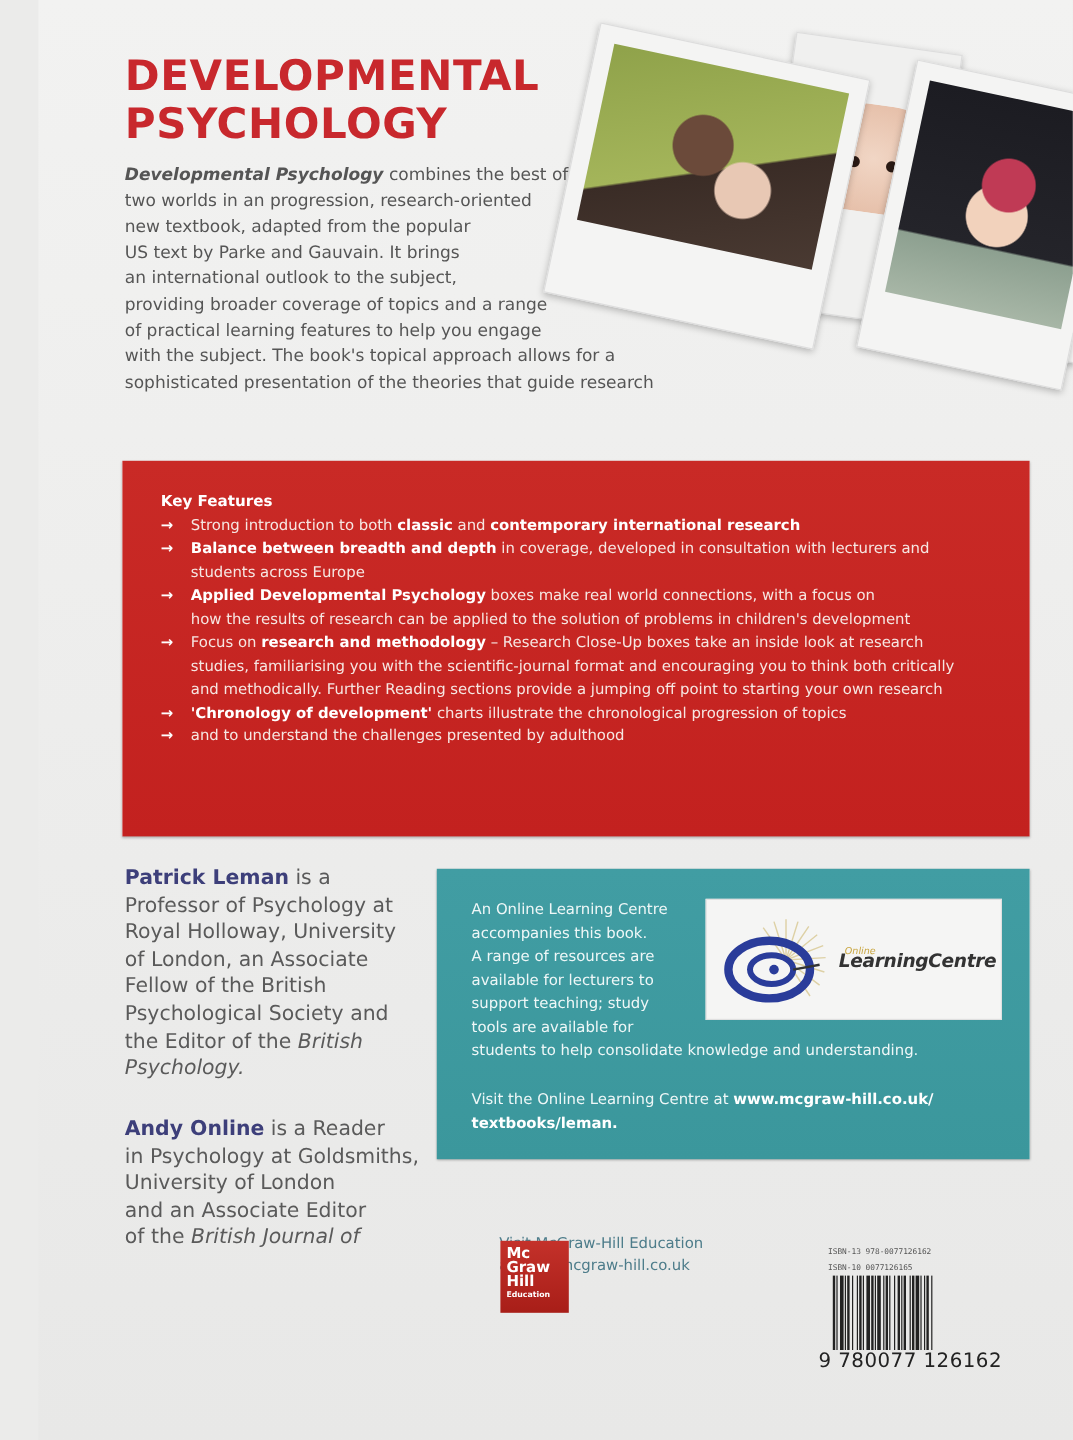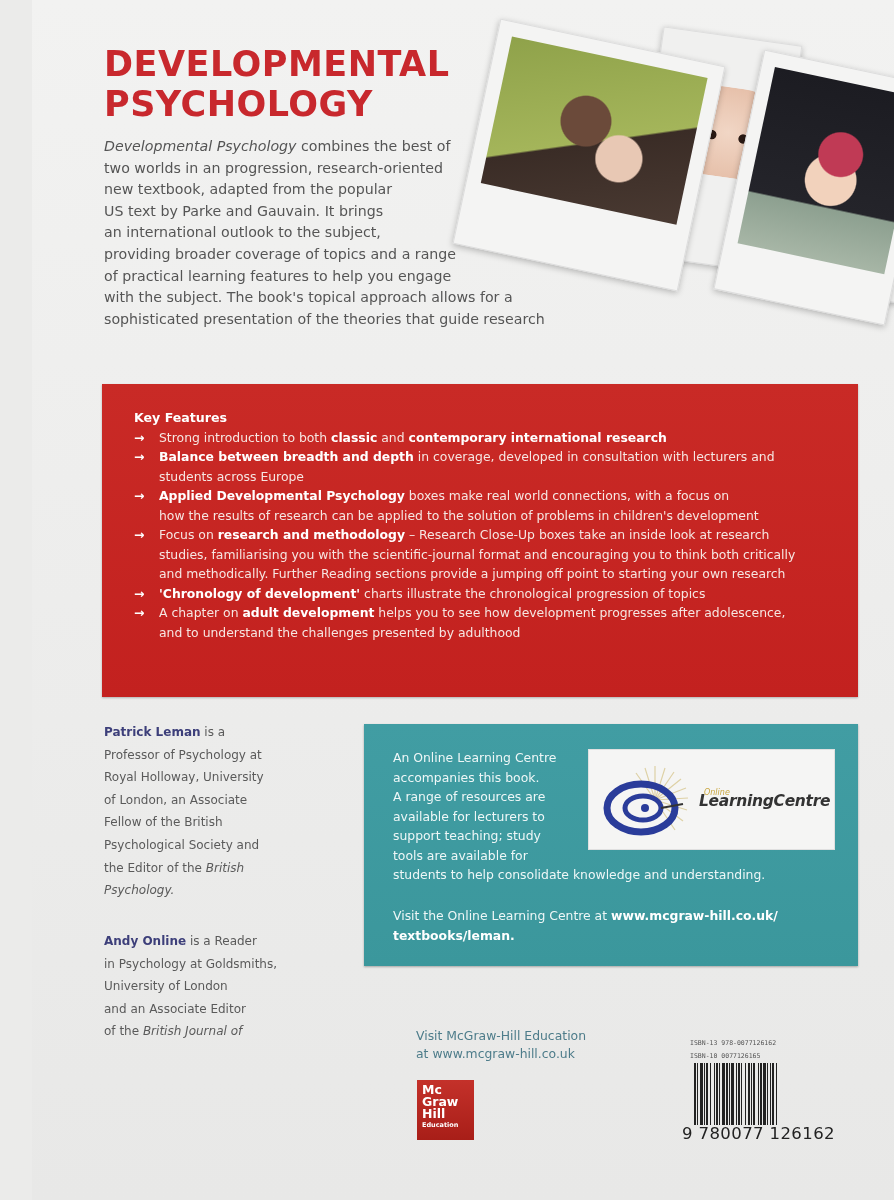--- a/index.html
+++ b/index.html
@@ -19,21 +19,21 @@
       font-weight: bold; color: #c8282d;
       font-size: 35px; line-height: 40px; letter-spacing: 0.5px;
     }
     .title span { display: block; }
 
     .intro {
       position: absolute; left: 72px; top: 136px; width: 760px;
       font-size: 14.2px; line-height: 21.6px; color: #555;
     }
     .intro .line { display: block; white-space: nowrap; }
-    .intro em { font-style: italic; }
+    .intro em { font-style: italic; font-weight: bold; }
 
     
     .photos { position: absolute; left: 420px; top: 10px; width: 474px; height: 320px; }
     .polaroid {
       position: absolute; background: #f4f4f3;
       box-shadow: 0 2px 6px rgba(0,0,0,0.25);
       border: 1px solid #ddd;
     }
     .polaroid .pic { position: absolute; }
     .p1 { left: 22px; top: 30px; width: 230px; height: 230px; transform: rotate(12deg); }
@@ -64,21 +64,21 @@
     }
     .features .heading { font-weight: bold; color: #fff; font-size: 12.6px; margin-bottom: 0px; }
     .feature { position: relative; padding-left: 25px; }
     .feature .arrow { position: absolute; left: 0; top: 0; font-weight: bold; color: #fff; }
     .feature .line { display: block; white-space: nowrap; }
     .feature b { color: #fff; }
 
     
     .bio {
       position: absolute; left: 72px; width: 250px;
-      font-size: 12px; line-height: 22.6px; color: #5a5a5a;
+      font-size: 17px; line-height: 22.6px; color: #5a5a5a;
     }
     .bio .line { display: block; white-space: nowrap; }
     .bio .name { color: #3d3f7a; font-weight: bold; }
     .bio em { font-style: italic; }
     .bio1 { top: 721px; }
     .bio2 { top: 930px; }
 
     
     .olc {
       position: absolute; left: 332px; top: 724px; width: 494px; height: 242px;
@@ -98,21 +98,21 @@
     .olc-logo .swirl { position: absolute; left: 14px; top: 14px; width: 90px; height: 74px; }
     .olc-logo .small { position: absolute; left: 115px; top: 33px; font-size: 8px; color: #c9a640; font-style: italic; }
     .olc-logo .big { position: absolute; left: 110px; top: 42px; font-size: 15.5px; font-weight: bold; color: #333; font-style: italic; letter-spacing: -0.3px; }
 
     
     .mh-visit {
       position: absolute; left: 384px; top: 1027px; font-size: 12.4px; line-height: 18px; color: #4d7c8a;
     }
     .mh-visit .line { display: block; white-space: nowrap; }
     .mh-logo {
-      position: absolute; left: 385px; top: 1080px; width: 57px; height: 60px;
+      position: absolute; left: 385px; top: 1034px; width: 57px; height: 60px;
       background: #b8261f; background: linear-gradient(180deg, #c4312a, #a81e18);
       color: #fff; font-weight: bold; font-size: 12.5px; line-height: 12px; padding: 4px 3px 0 5px;
     }
     .mh-logo span { display: block; }
     .mh-logo .edu { font-size: 6.5px; line-height: 9px; margin-top: 1px; }
 
     .barcode-area { position: absolute; left: 650px; top: 1030px; width: 180px; height: 120px; }
     .isbn { position: absolute; left: 8px; font-family: "DejaVu Sans Mono", monospace; font-size: 6.5px; color: #555; white-space: nowrap; }
     .isbn13 { top: 9px; }
     .isbn10 { top: 22px; }
@@ -182,21 +182,20 @@
       <span class="line">and methodically. Further Reading sections provide a jumping off point to starting your own research</span>
     </div>
 
     <div class="feature">
       <span class="arrow">→</span>
       <span class="line"><b>'Chronology of development'</b><span> charts illustrate the chronological progression of topics</span></span>
     </div>
 
     <div class="feature">
       <span class="arrow">→</span>
-      <span class="line"><span>A chapter on </span><b>adult development</b><span> helps you to see how development progresses after adolescence,</span></span>
       <span class="line">and to understand the challenges presented by adulthood</span>
     </div>
   </div>
 
   <div class="bio bio1">
     <span class="line"><span class="name">Patrick Leman</span><span> is a</span></span>
     <span class="line">Professor of Psychology at</span>
     <span class="line">Royal Holloway, University</span>
     <span class="line">of London, an Associate</span>
     <span class="line">Fellow of the British</span>

